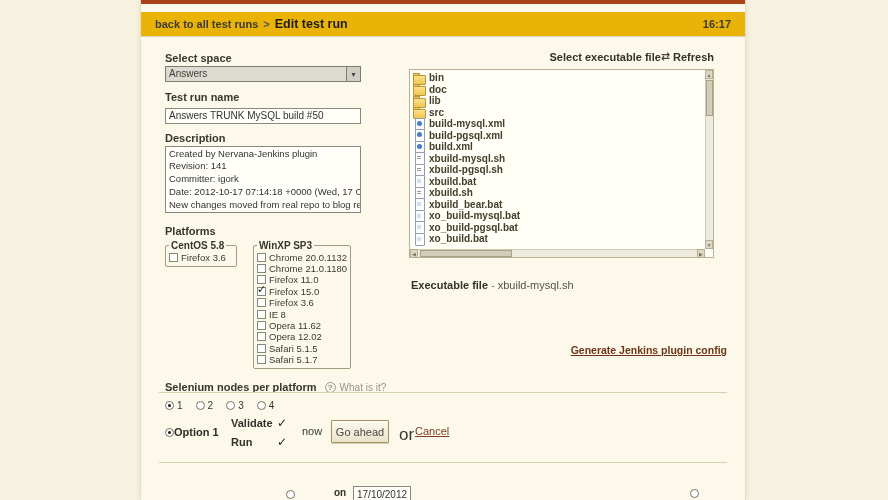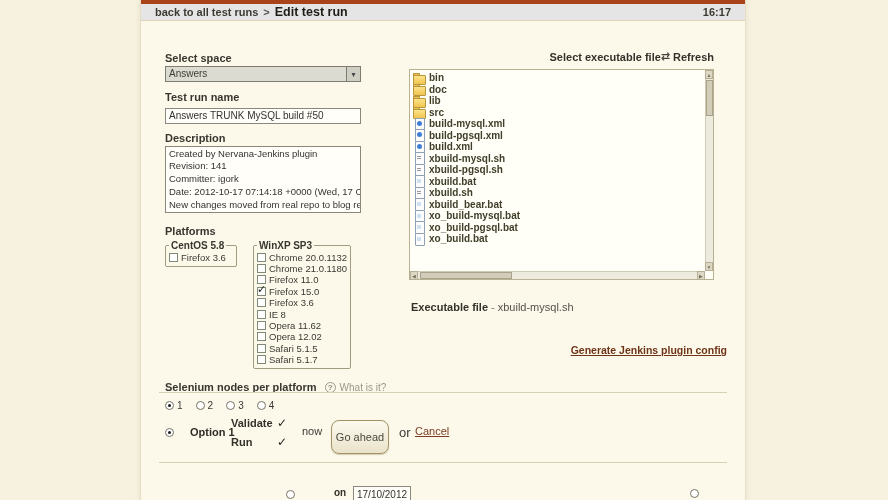--- a/index.html
+++ b/index.html
@@ -12,22 +12,22 @@
   }
   .panel {
     position:absolute; left:140px; top:0; width:606px; height:500px;
     background:#fcf9eb;
     border-left:1px solid #e6dfc6; border-right:1px solid #e6dfc6;
     box-shadow:0 0 6px rgba(0,0,0,0.08);
     overflow:hidden;
   }
   .top-accent { position:absolute; top:0; left:0; right:0; height:4px; background:#a8431a; }
   .header {
-    position:absolute; top:4px; left:0; right:0; height:17px;
-    background:#e5e5e5; border-bottom:1px solid #ddd3b4;
+    position:absolute; top:12px; left:0; right:0; height:25px;
+    background:#eab308; border-bottom:1px solid #ddd3b4;
     display:flex; align-items:center; padding:0 14px;
   }
   .back-link { font-size:11px; font-weight:bold; color:#3d3a33; text-decoration:none; cursor:pointer; }
   .crumb-sep { margin:0 5px; font-size:11px; font-weight:bold; color:#555; }
   .page-title { font-size:12.5px; font-weight:bold; color:#1e1c17; }
   .clock { margin-left:auto; font-size:11px; font-weight:bold; color:#3d3a33; }
 
   
   .left-col { position:absolute; left:24px; top:52px; width:245px; }
   .field-label { font-size:11px; font-weight:bold; color:#38362e; margin-bottom:2px; }
@@ -84,35 +84,35 @@
     border-radius:50%; background:#1a1a1a;
   }
   .radio-label { font-size:10px; color:#3a3a33; }
 
   .divider { position:absolute; left:18px; right:18px; height:1px; background:#d8d0b2; }
   .divider.d1 { top:392px; }
   .divider.d2 { top:462px; }
 
   
   .option-row { position:absolute; left:24px; top:412px; width:320px; height:44px; }
-  .opt-radio-wrap { position:absolute; left:0; top:14px; display:flex; align-items:center; gap:16px; cursor:pointer; }
+  .opt-radio-wrap { position:absolute; left:0; top:14px; display:flex; align-items:center; gap:0; cursor:pointer; }
   .opt-label { font-size:11px; font-weight:bold; color:#2e2c26; }
   .vr-stack { position:absolute; left:66px; top:1px; width:56px; }
   .vr-row { display:flex; justify-content:space-between; align-items:center; height:19px; }
   .vr-label { font-size:11px; font-weight:bold; color:#33312a; }
   .check-glyph { font-size:12px; font-weight:bold; color:#1c1c1c; }
   .now-label { position:absolute; left:137px; top:13px; font-size:11px; color:#3a3a33; }
   .go-btn {
-    position:absolute; left:166px; top:8px; width:58px; height:34px;
-    border:1px solid #a39363; border-radius:8px;
+    position:absolute; left:166px; top:8px; width:58px; height:23px;
+    border:1px solid #a39363; border-radius:1px;
     background:linear-gradient(#fcf9ee,#eae3cb);
     font-size:11px; color:#4a4a40; font-family:inherit;
     box-shadow:0 1px 1px rgba(120,100,60,.3); cursor:pointer;
   }
-  .or-label { position:absolute; left:234px; top:13px; font-size:13px; color:#3a3a33; }
+  .or-label { position:absolute; left:234px; top:13px; font-size:17px; color:#3a3a33; }
   .cancel-link { position:absolute; left:250px; top:13px; font-size:11px; color:#7a3b22; text-decoration:underline; cursor:pointer; }
 
   
   .schedule-row { position:absolute; left:0; top:484px; width:100%; height:20px; }
   .sched-radio { position:absolute; left:145px; top:6px; }
   .on-label { position:absolute; left:193px; top:3px; font-size:10px; font-weight:bold; color:#33312a; }
   .date-input {
     position:absolute; left:212px; top:2px; width:58px; height:17px;
     border:1px solid #8a887c; background:#fffef9; font-size:10px; color:#333;
     padding:1px 3px; font-family:inherit;
@@ -120,21 +120,21 @@
   .minutes-wrap { position:absolute; left:536px; top:5px; display:flex; gap:4px; align-items:center; cursor:pointer;flex-direction:column; }
   .minutes-label { font-size:10px; color:#3a3a33; }
 
   
   .right-col { position:absolute; left:268px; top:50px; width:305px; }
   .exec-header { display:flex; align-items:center; height:13px; margin-bottom:3px; }
   .exec-title { flex:1; text-align:right; font-size:11px; font-weight:bold; color:#33312a; }
   .refresh { display:flex; align-items:center; gap:3px; cursor:pointer; }
   .refresh-icon { font-size:11px; font-weight:bold; color:#44423a; }
   .refresh-label { font-size:11px; font-weight:bold; color:#33312a; }
-  .tree { position:relative; width:305px; height:211px; background:#fffef7; border:1px solid #b9b194;margin-top:6px; }
+  .tree { position:relative; width:305px; height:189px; background:#fffef7; border:1px solid #b9b194;margin-top:6px; }
   .tree-items { position:absolute; left:0; top:0; right:8px; bottom:8px; overflow:hidden; padding:2px 0 0 3px; }
   .tree-row { display:flex; align-items:center; height:11.5px; cursor:pointer; }
   .tree-icon { width:13px; height:12px; position:relative; flex:0 0 13px; margin-right:3px; }
   .tree-name { font-size:10px; font-weight:bold; color:#413f2a; white-space:nowrap; }
   
   .tree-icon.t-folder::before {
     content:""; position:absolute; left:0; top:1px; width:5px; height:3px;
     background:#f0c54f; border:1px solid #b8963c; border-bottom:none; border-radius:1px 1px 0 0;
   }
   .tree-icon.t-folder::after {

